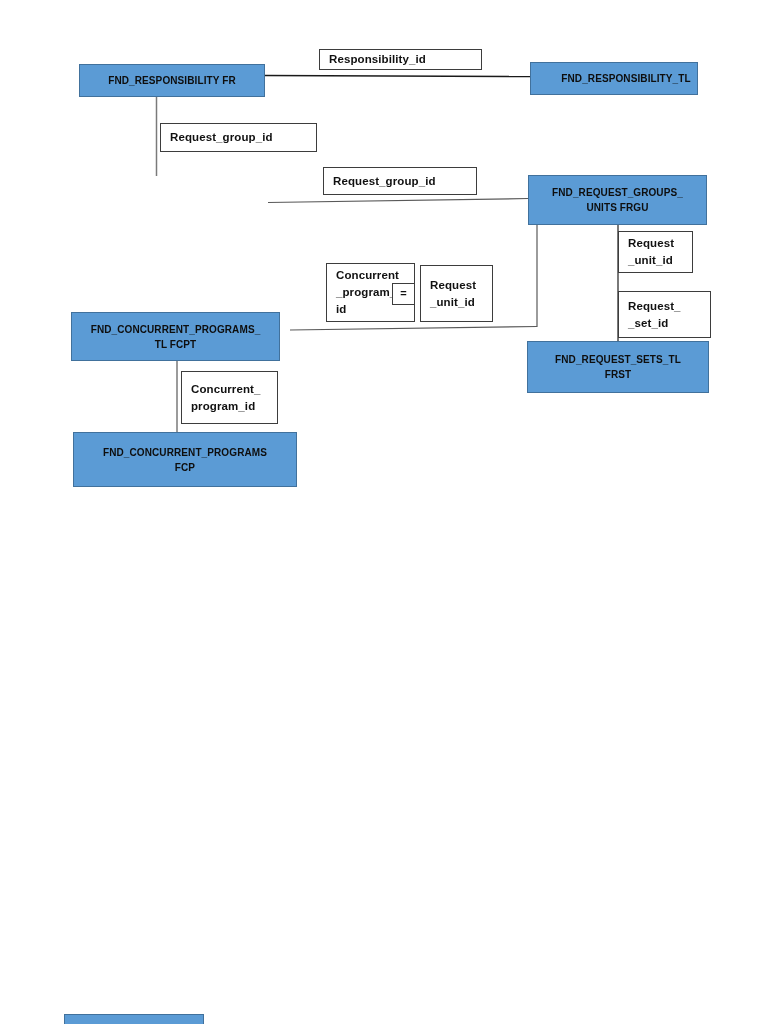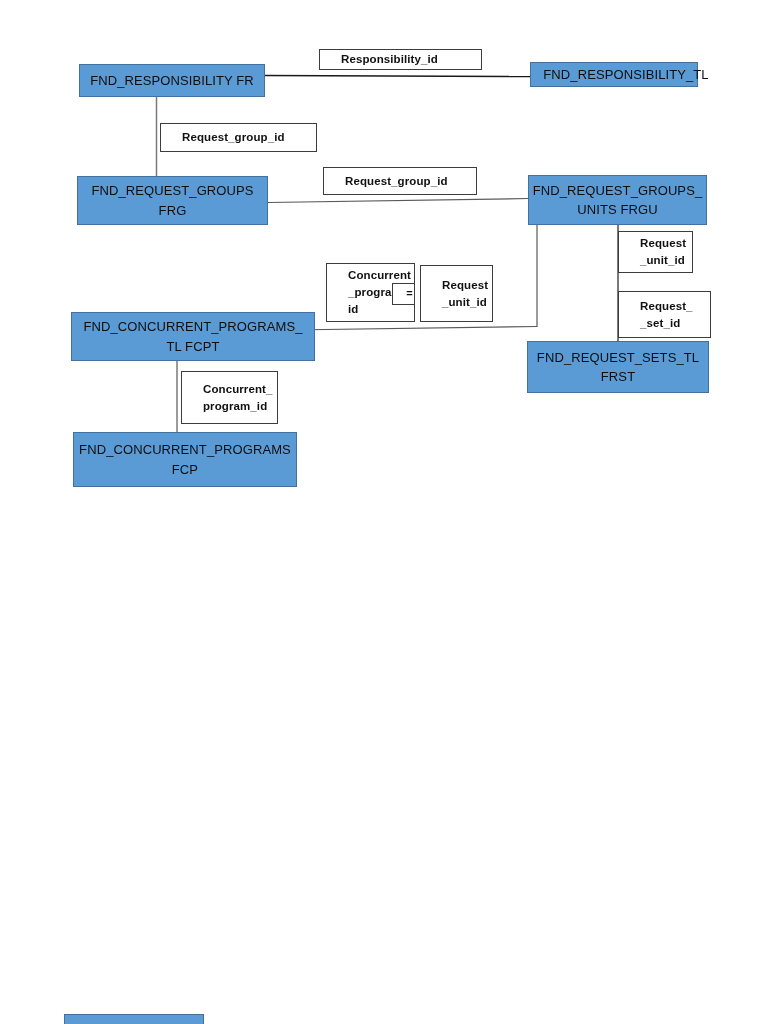--- a/index.html
+++ b/index.html
@@ -22,55 +22,54 @@
     position: absolute;
     background: #5b9bd5;
     border: 1.5px solid #41719c;
     box-sizing: border-box;
     display: flex;
     align-items: center;
     justify-content: center;
     text-align: center;
   }
   .entity .elabel {
-    font-size: 13px;
-    font-weight: normal;
+    font-size: 10px;
+    font-weight: bold;
     color: #0e0e0e;
     line-height: 1.5;
     white-space: pre-line;
     letter-spacing: 0.1px;
   }
   .keylabel {
     position: absolute;
     background: #ffffff;
     border: 1.5px solid #3d3d3d;
     box-sizing: border-box;
     display: flex;
     align-items: center;
-    padding-left: 12px;
   }
   .keylabel .klabel {
     font-size: 11.5px;
     font-weight: bold;
     color: #111111;
     line-height: 1.45;
     white-space: pre-line;
     padding-left: 9px;
     letter-spacing: 0.1px;
   }
   .keylabel.centered { justify-content: center; }
   .keylabel.centered .klabel { padding-left: 0; }
 
   
   #box-fr   { left: 79px;  top: 64px;  width: 186px; height: 33px; }
-  #box-tl   { left: 530px; top: 62px;  width: 168px; height: 25px; padding-left: 24px; }
+  #box-tl   { left: 530px; top: 62px;  width: 168px; height: 33px; padding-left: 24px; }
   #box-frg  { left: 77px;  top: 176px; width: 191px; height: 49px; }
   #box-frgu { left: 528px; top: 175px; width: 179px; height: 50px; text-align: center; }
   #box-frst { left: 527px; top: 341px; width: 182px; height: 52px; }
-  #box-fcpt { left: 71px;  top: 312px; width: 244px; height: 49px; }
+  #box-fcpt { left: 71px;  top: 312px; width: 209px; height: 49px; }
   #box-fcp  { left: 73px;  top: 432px; width: 224px; height: 55px; }
   #box-clip { left: 64px;  top: 1014px; width: 140px; height: 14px; }
 
   
   #lbl-responsibility-id      { left: 319px; top: 49px;  width: 163px; height: 21px; }
   #lbl-request-group-id-top   { left: 160px; top: 123px; width: 157px; height: 29px; }
   #lbl-request-group-id-mid   { left: 323px; top: 167px; width: 154px; height: 28px; }
   #lbl-request-unit-id-right  { left: 618px; top: 231px; width: 75px;  height: 42px; }
   #lbl-request-set-id         { left: 618px; top: 291px; width: 93px;  height: 47px; }
   #lbl-concurrent-program-join{ left: 298px; top: 263px; width: 89px;  height: 59px; margin-left: 28px; }
@@ -99,24 +98,20 @@
     <line x1="618" y1="225" x2="618" y2="341" stroke="#404040" stroke-width="1.4"></line>
 
     <line x1="177" y1="361" x2="177" y2="432" stroke="#7a7a7a" stroke-width="1.5"></line>
   </svg>
 
   <div class="entity" id="box-fr">
     <span class="elabel">FND_RESPONSIBILITY FR</span>
   </div>
   <div class="entity" id="box-tl">
     <span class="elabel">FND_RESPONSIBILITY_TL</span>
-  </div>
-  <div class="entity" id="box-frg">
-    <span class="elabel">FND_REQUEST_GROUPS
-FRG</span>
   </div>
   <div class="entity" id="box-frgu">
     <span class="elabel">FND_REQUEST_GROUPS_
 UNITS FRGU</span>
   </div>
   <div class="entity" id="box-frst">
     <span class="elabel">FND_REQUEST_SETS_TL
 FRST</span>
   </div>
   <div class="entity" id="box-fcpt">

